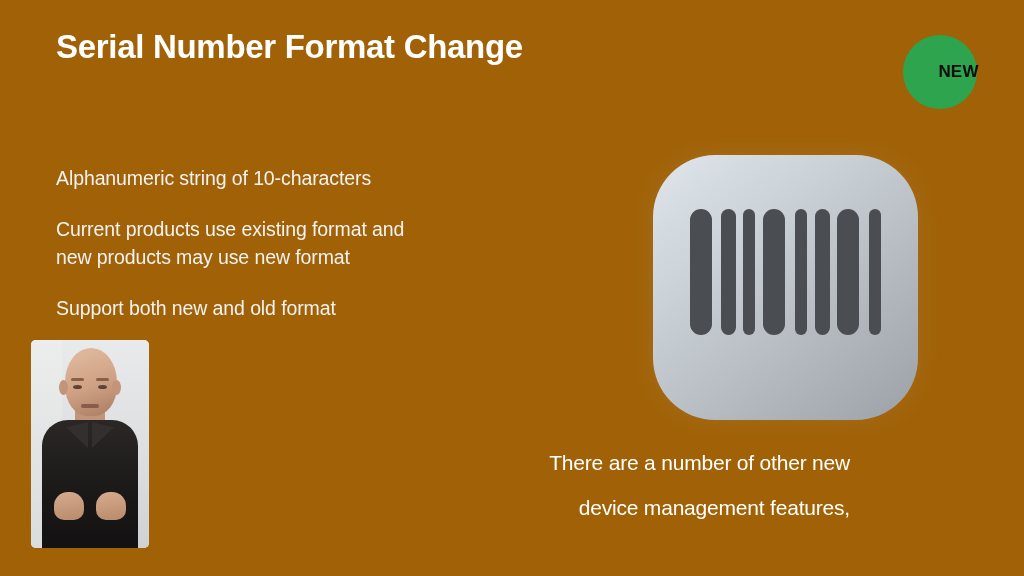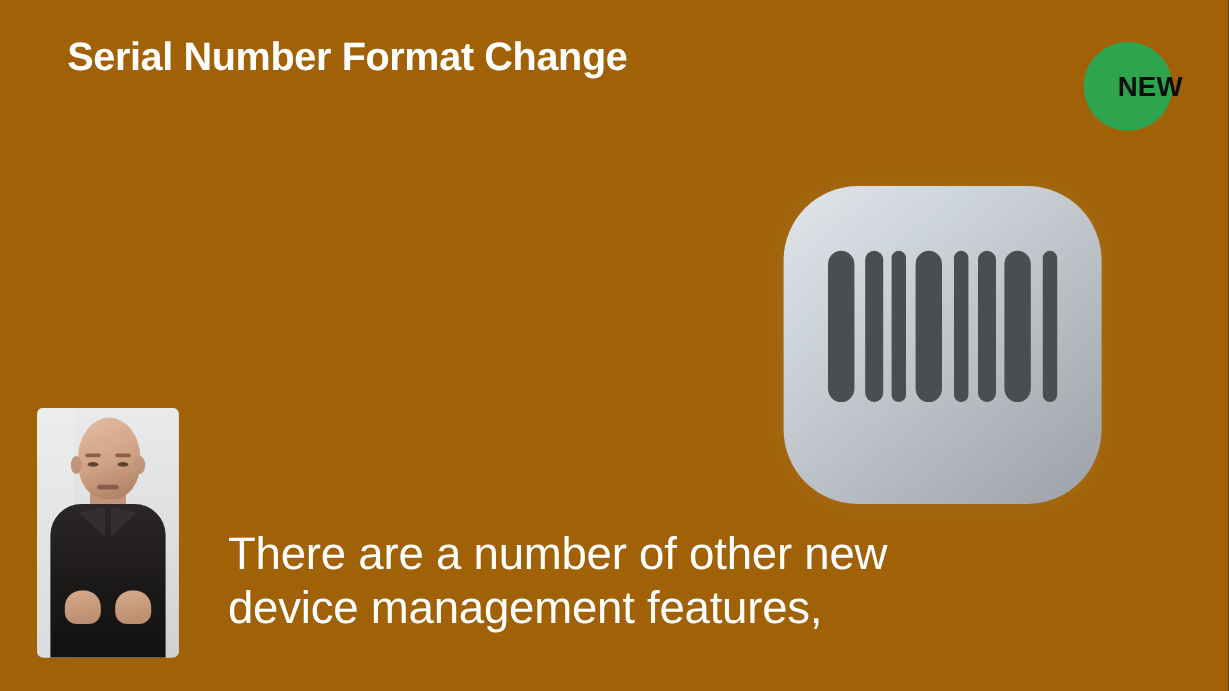--- a/index.html
+++ b/index.html
@@ -41,21 +41,21 @@
     top: 35px;
     width: 74px;
     height: 74px;
     border-radius: 50%;
     background: #2ea44f;
     display: flex;
     align-items: center;
     justify-content: center;
   }
   .new-badge-label {
-    font-size: 23px;
+    font-size: 17px;
     font-weight: bold;
     color: #0d0d0d;
     letter-spacing: 0.2px;
     padding-left: 37px;
   }
 
   
   .bullets {
     position: absolute;
     left: 56px;
@@ -207,39 +207,45 @@
   }
   .thumb-hand-l { left: 50%; margin-left: -36px; }
   .thumb-hand-r { left: 50%; margin-left: 6px; }
 
   
   .caption {
     position: absolute;
     left: 190px;
     top: 440px;
     width: 660px;
-    text-align: left;
+    text-align: right;
     color: #ffffff;
-    font-size: 38px;
+    font-size: 21px;
     line-height: 45px;
     letter-spacing: -0.2px;
   }
   .caption-line { display: block; white-space: nowrap; }
 </style>
 </head>
 <body>
 
 <div class="slide">
 
   <div class="slide-title">Serial Number Format Change</div>
 
   <div class="new-badge">
     <span class="new-badge-label">NEW</span>
   </div>
 
+  <div class="bullets">
+    <div class="bullet">Alphanumeric string of 10-characters</div>
+    <div class="bullet">Current products use existing format and
+new products may use new format</div>
+    <div class="bullet">Support both new and old format</div>
+  </div>
 
   <div class="barcode-icon">
     <div class="barcode-bars">
       <div class="bar" style="left:14.0%;width:8.3%"></div>
       <div class="bar" style="left:25.5%;width:5.7%"></div>
       <div class="bar" style="left:34.0%;width:4.5%"></div>
       <div class="bar" style="left:41.5%;width:8.3%"></div>
       <div class="bar" style="left:53.5%;width:4.5%"></div>
       <div class="bar" style="left:61.0%;width:5.7%"></div>
       <div class="bar" style="left:69.5%;width:8.3%"></div>

